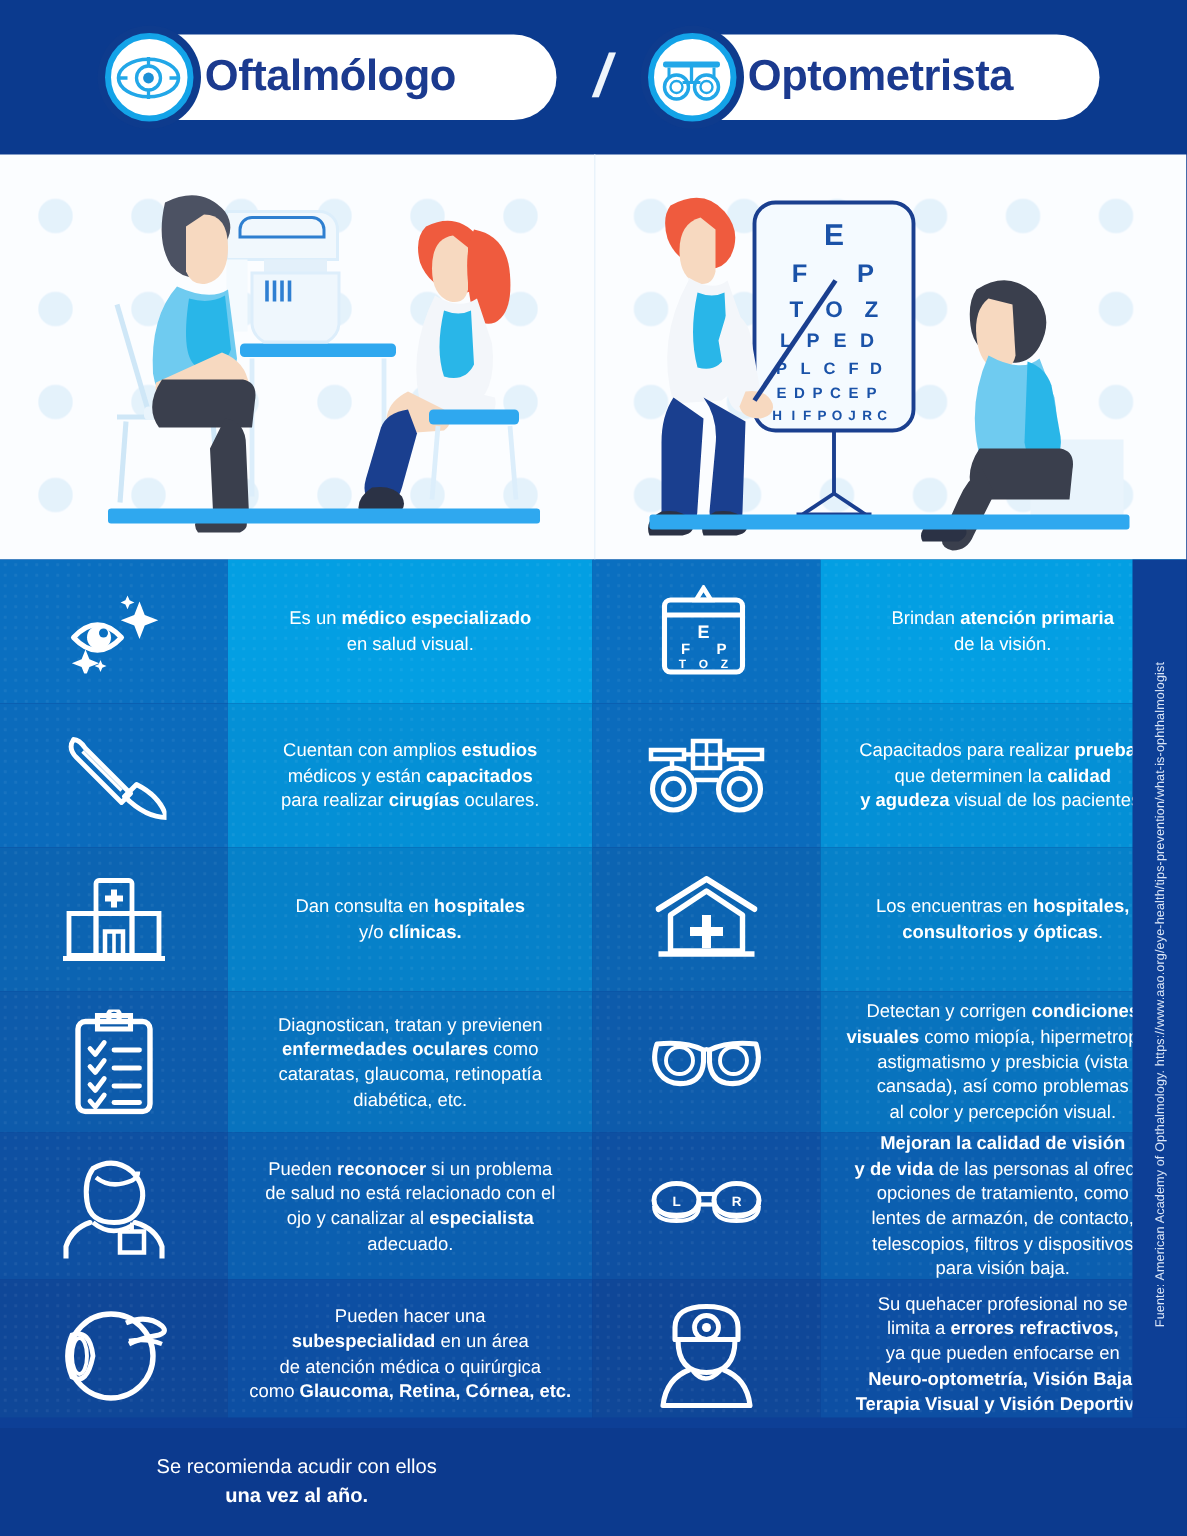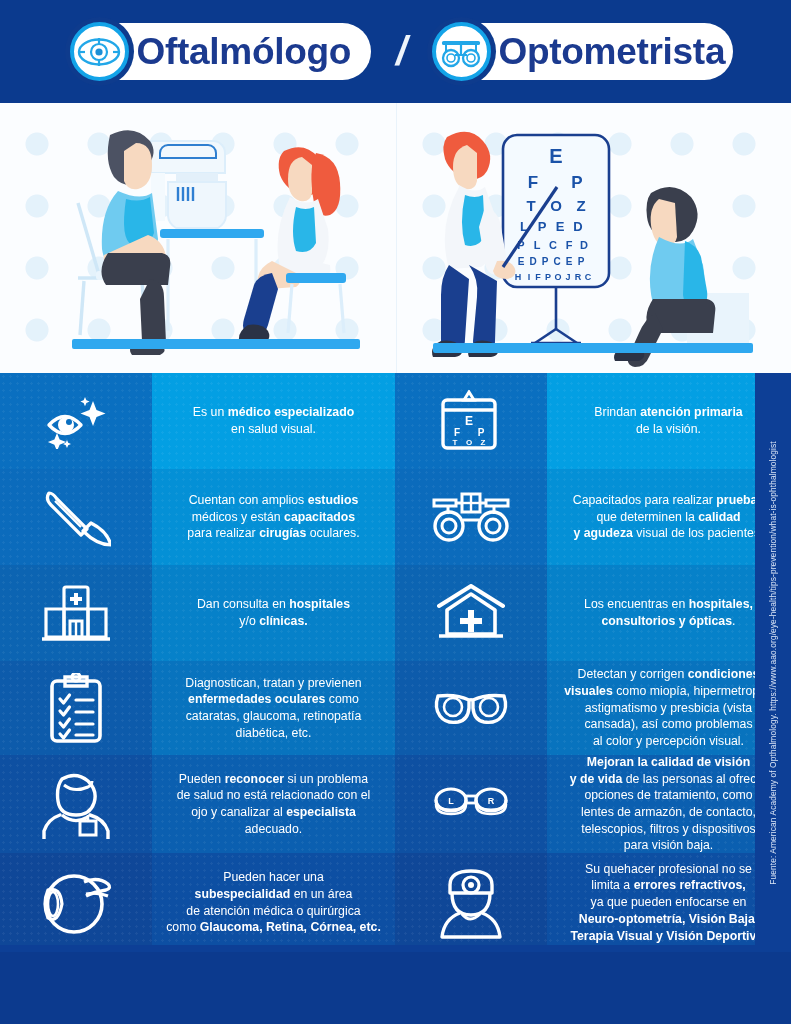--- a/index.html
+++ b/index.html
@@ -27,21 +27,21 @@
     position:absolute; left:-6px; top:-6px; width:69px; height:69px;
     border-radius:50%; background:#0e3b8d;
     display:flex; align-items:center; justify-content:center;
   }
   .pill-badge-inner {
     width:59px; height:59px; border-radius:50%;
     background:#ffffff; border:4px solid #13a3e8;
     display:flex; align-items:center; justify-content:center;
   }
   .pill-text {
-    font-size:37px; font-weight:bold; color:#1b3a8f; letter-spacing:-0.3px;
+    font-size:29px; font-weight:bold; color:#1b3a8f; letter-spacing:-0.3px;
     white-space:nowrap;
   }
   .slash {
     width:62px; text-align:center; font-size:40px; font-weight:bold;
     color:#eef4fb; font-style:italic;
   }
 
   
   .hero { position:absolute; left:0; top:103px; width:791px; height:270px; display:flex; }
   .hero-half { position:relative; width:395.5px; height:270px; background:#fbfdff; overflow:hidden; }
@@ -506,15 +506,18 @@
     </div>
   </div>
 
   <div class="source-bar">
     <span class="source-text">Fuente: American Academy of Opthalmology. https://www.aao.org/eye-health/tips-prevention/what-is-ophthalmologist</span>
   </div>
 
   <div class="footer-strip"></div>
 
   <div class="footer">
+    <div class="footer-half">
+      <div class="footer-text">Se recomienda acudir con ellos<br><b>una vez al año.</b></div>
+    </div>
   </div>
 
 </div>
 
 </body></html>

